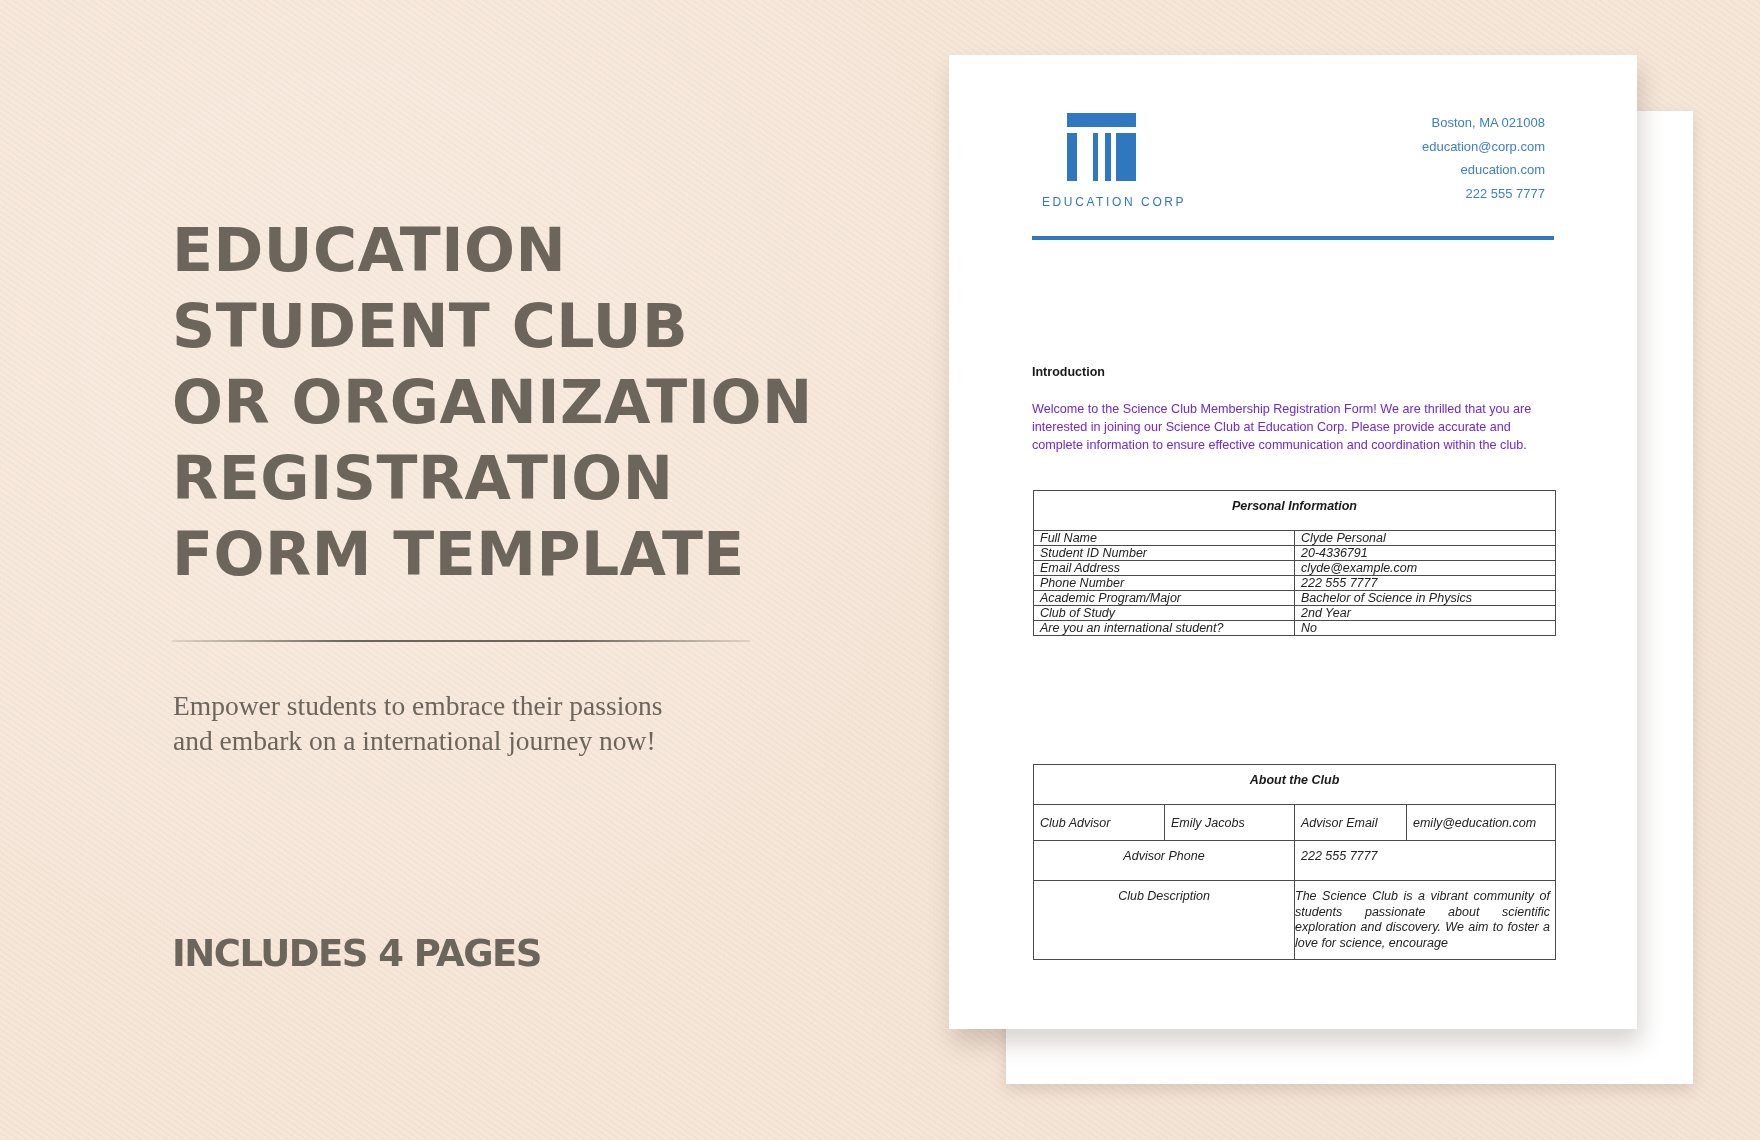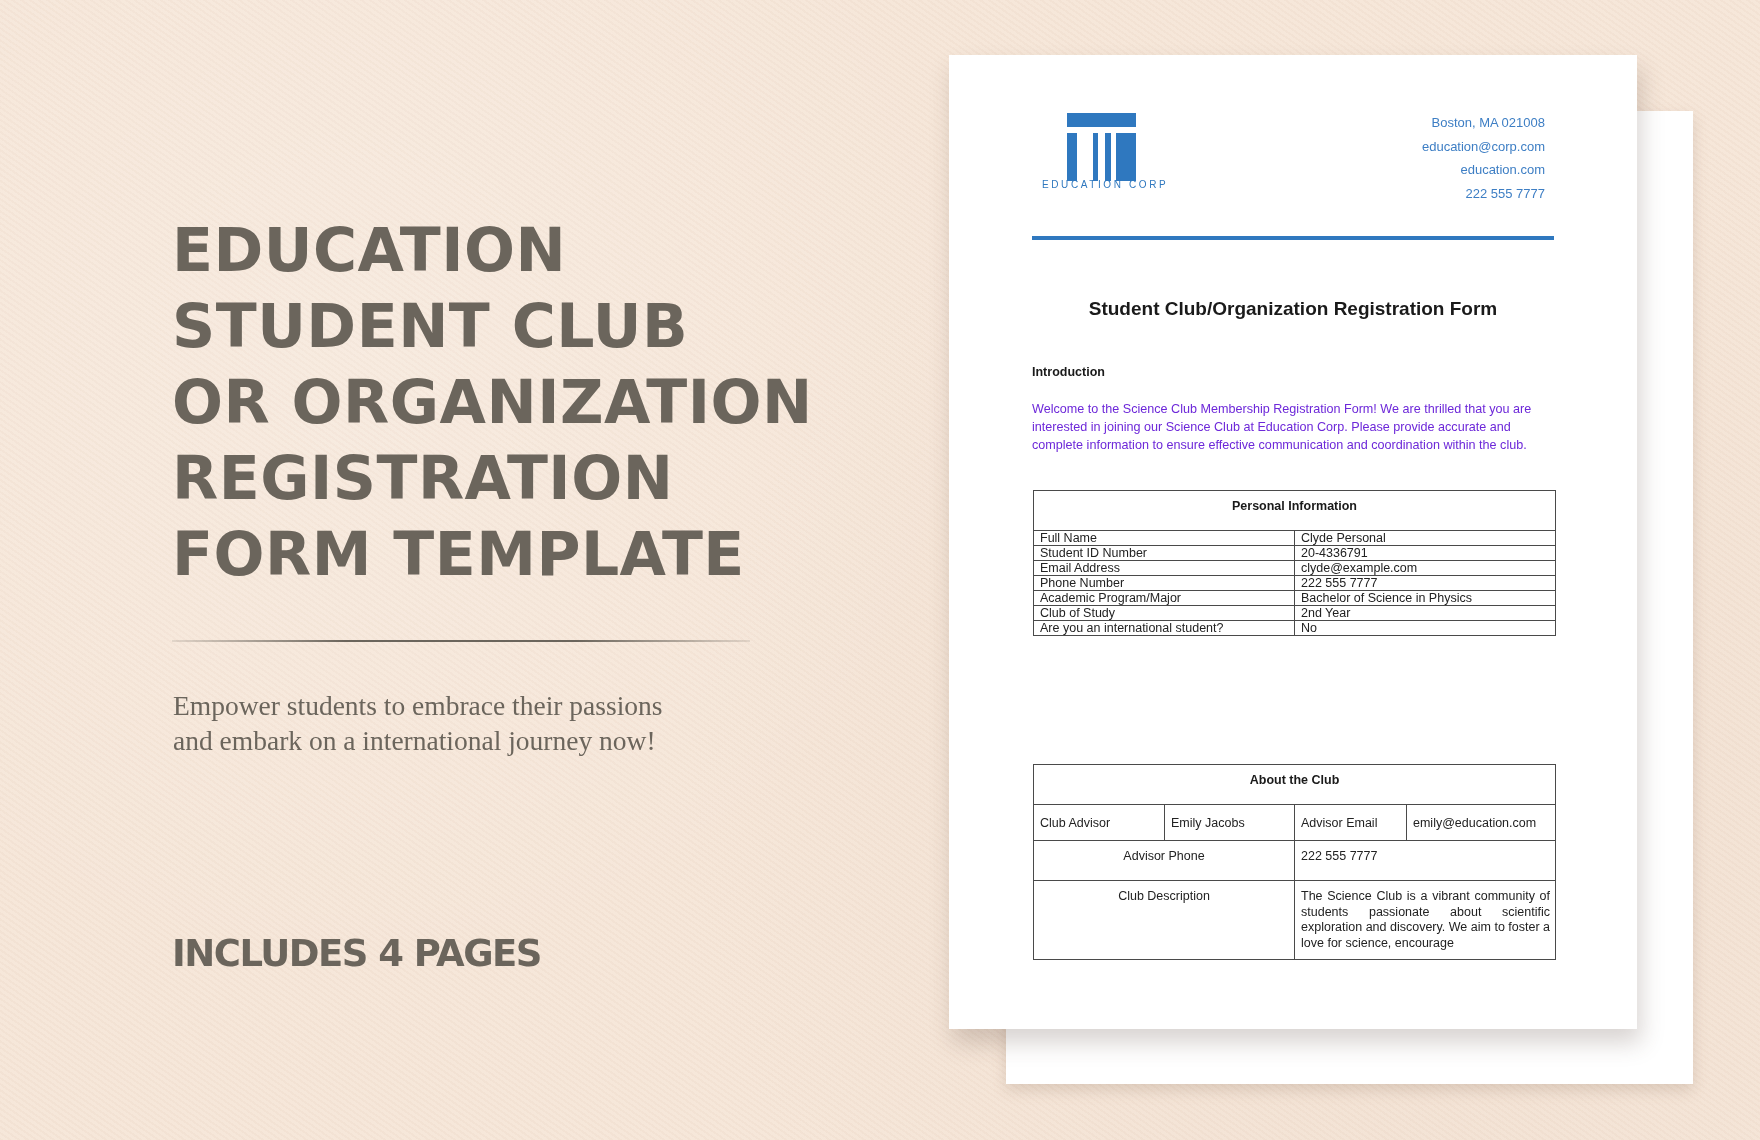--- a/index.html
+++ b/index.html
@@ -54,22 +54,22 @@
   }
   .page-front {
     position: absolute; left: 949px; top: 55px; width: 688px; height: 974px;
     background: #ffffff;
     box-shadow: 4px 14px 22px rgba(80,60,50,0.22);
   }
 
   .logo { position: absolute; left: 93px; top: 58px; width: 130px; height: 150px; }
   .logo .bar { position: absolute; background: #2f78bf; }
   .logo-text {
-    position: absolute; left: 93px; top: 124px;
-    font-size: 10px; letter-spacing: 2.6px; color: #2f78bf;
+    position: absolute; left: 93px; top: 140px;
+    font-size: 12px; letter-spacing: 2.6px; color: #2f78bf;
     white-space: nowrap;
   }
 
   .contact {
     position: absolute; right: 92px; top: 56px; text-align: right;
     color: #3d7ec4; font-size: 13px; line-height: 23.5px;
   }
   .contact div { white-space: nowrap; }
 
   .rule {
@@ -88,20 +88,21 @@
   .intro-body {
     position: absolute; left: 83px; top: 345px; width: 524px;
     font-size: 12.6px; line-height: 18px; color: #6d28d9;
   }
 
   table.form-table {
     position: absolute; left: 84px; width: 522px;
     border-collapse: collapse;
     font-size: 12.5px; color: #222;
     table-layout: fixed;
+    font-style: italic;
   }
   table.form-table td {
     border: 1.5px solid #4a4a4a;
     padding: 0 6px;
     vertical-align: middle;
     white-space: nowrap;
     overflow: hidden;
   }
   table.form-table td.head {
     text-align: center; font-weight: bold; color: #1a1a1a;
@@ -112,21 +113,21 @@
   .t1 tr.r { height: 14px; }
 
   .t2 { top: 709px; }
   .t2 tr.h { height: 40px; }
   .t2 tr.r1 { height: 36px; }
   .t2 tr.r2 { height: 40px; }
   .t2 tr.r3 { height: 79px; }
   .t2 td.center-top { text-align: center; vertical-align: top; padding-top: 8px; }
   .t2 td.val-top { vertical-align: top; padding-top: 8px; }
   .t2 td.desc {
-    vertical-align: top; padding: 8px 5px 0 6px; white-space: normal;
+    vertical-align: top; padding: 8px 5px 0 0; white-space: normal;
     text-align: justify; line-height: 15.5px;
   }
 </style>
 </head>
 <body>
 
 <div class="promo-title">
   <div>EDUCATION</div>
   <div>STUDENT CLUB</div>
   <div>OR ORGANIZATION</div>
@@ -158,21 +159,20 @@
 
   <div class="contact">
     <div>Boston, MA 021008</div>
     <div>education@corp.com</div>
     <div>education.com</div>
     <div>222 555 7777</div>
   </div>
 
   <div class="rule"></div>
 
-  <div class="form-title">Student Club/Organization Registration Form</div>
 
   <div class="intro-heading">Introduction</div>
   <div class="intro-body">Welcome to the Science Club Membership Registration Form! We are thrilled that you are interested in joining our Science Club at Education Corp. Please provide accurate and complete information to ensure effective communication and coordination within the club.</div>
 
   <table class="form-table t1">
     <colgroup>
         <col style="width:261px">
         <col style="width:261px">
       </colgroup>
     <tbody>

